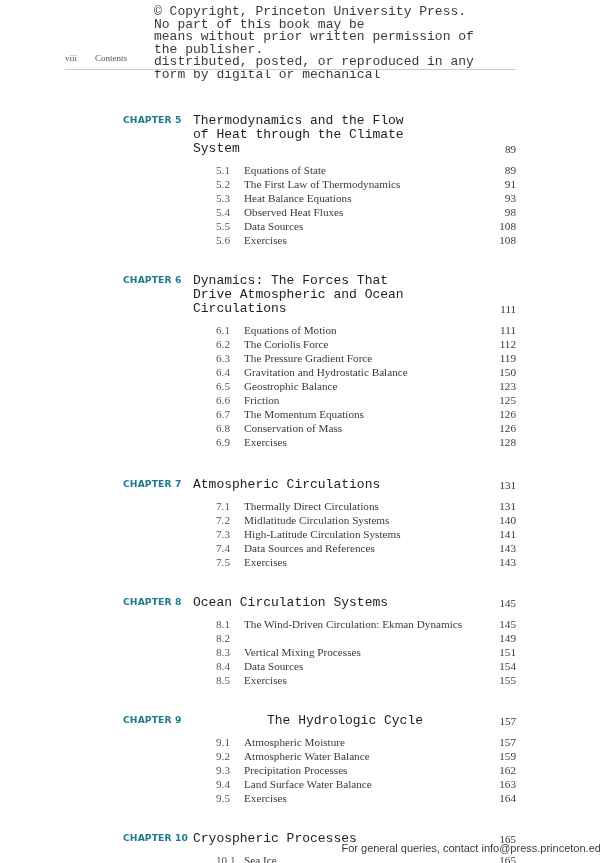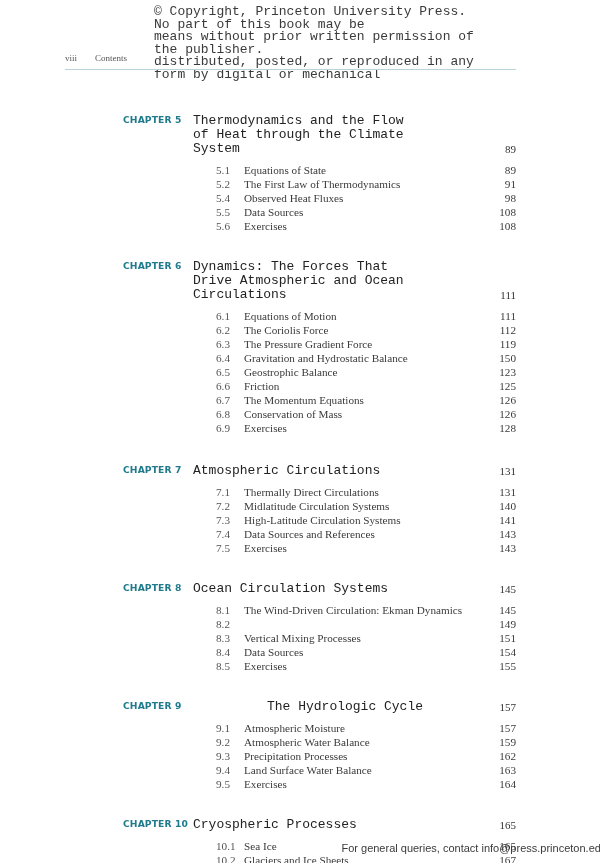--- a/index.html
+++ b/index.html
@@ -71,20 +71,25 @@
           <span class="num">5.1</span>
           <span class="stitle">Equations of State</span>
           <span class="spage">89</span>
         </div>
         <div class="sec">
           <span class="num">5.2</span>
           <span class="stitle">The First Law of Thermodynamics</span>
           <span class="spage">91</span>
         </div>
         <div class="sec">
+          <span class="num">5.3</span>
+          <span class="stitle">Heat Balance Equations</span>
+          <span class="spage">93</span>
+        </div>
+        <div class="sec">
           <span class="num">5.4</span>
           <span class="stitle">Observed Heat Fluxes</span>
           <span class="spage">98</span>
         </div>
         <div class="sec">
           <span class="num">5.5</span>
           <span class="stitle">Data Sources</span>
           <span class="spage">108</span>
         </div>
         <div class="sec">

